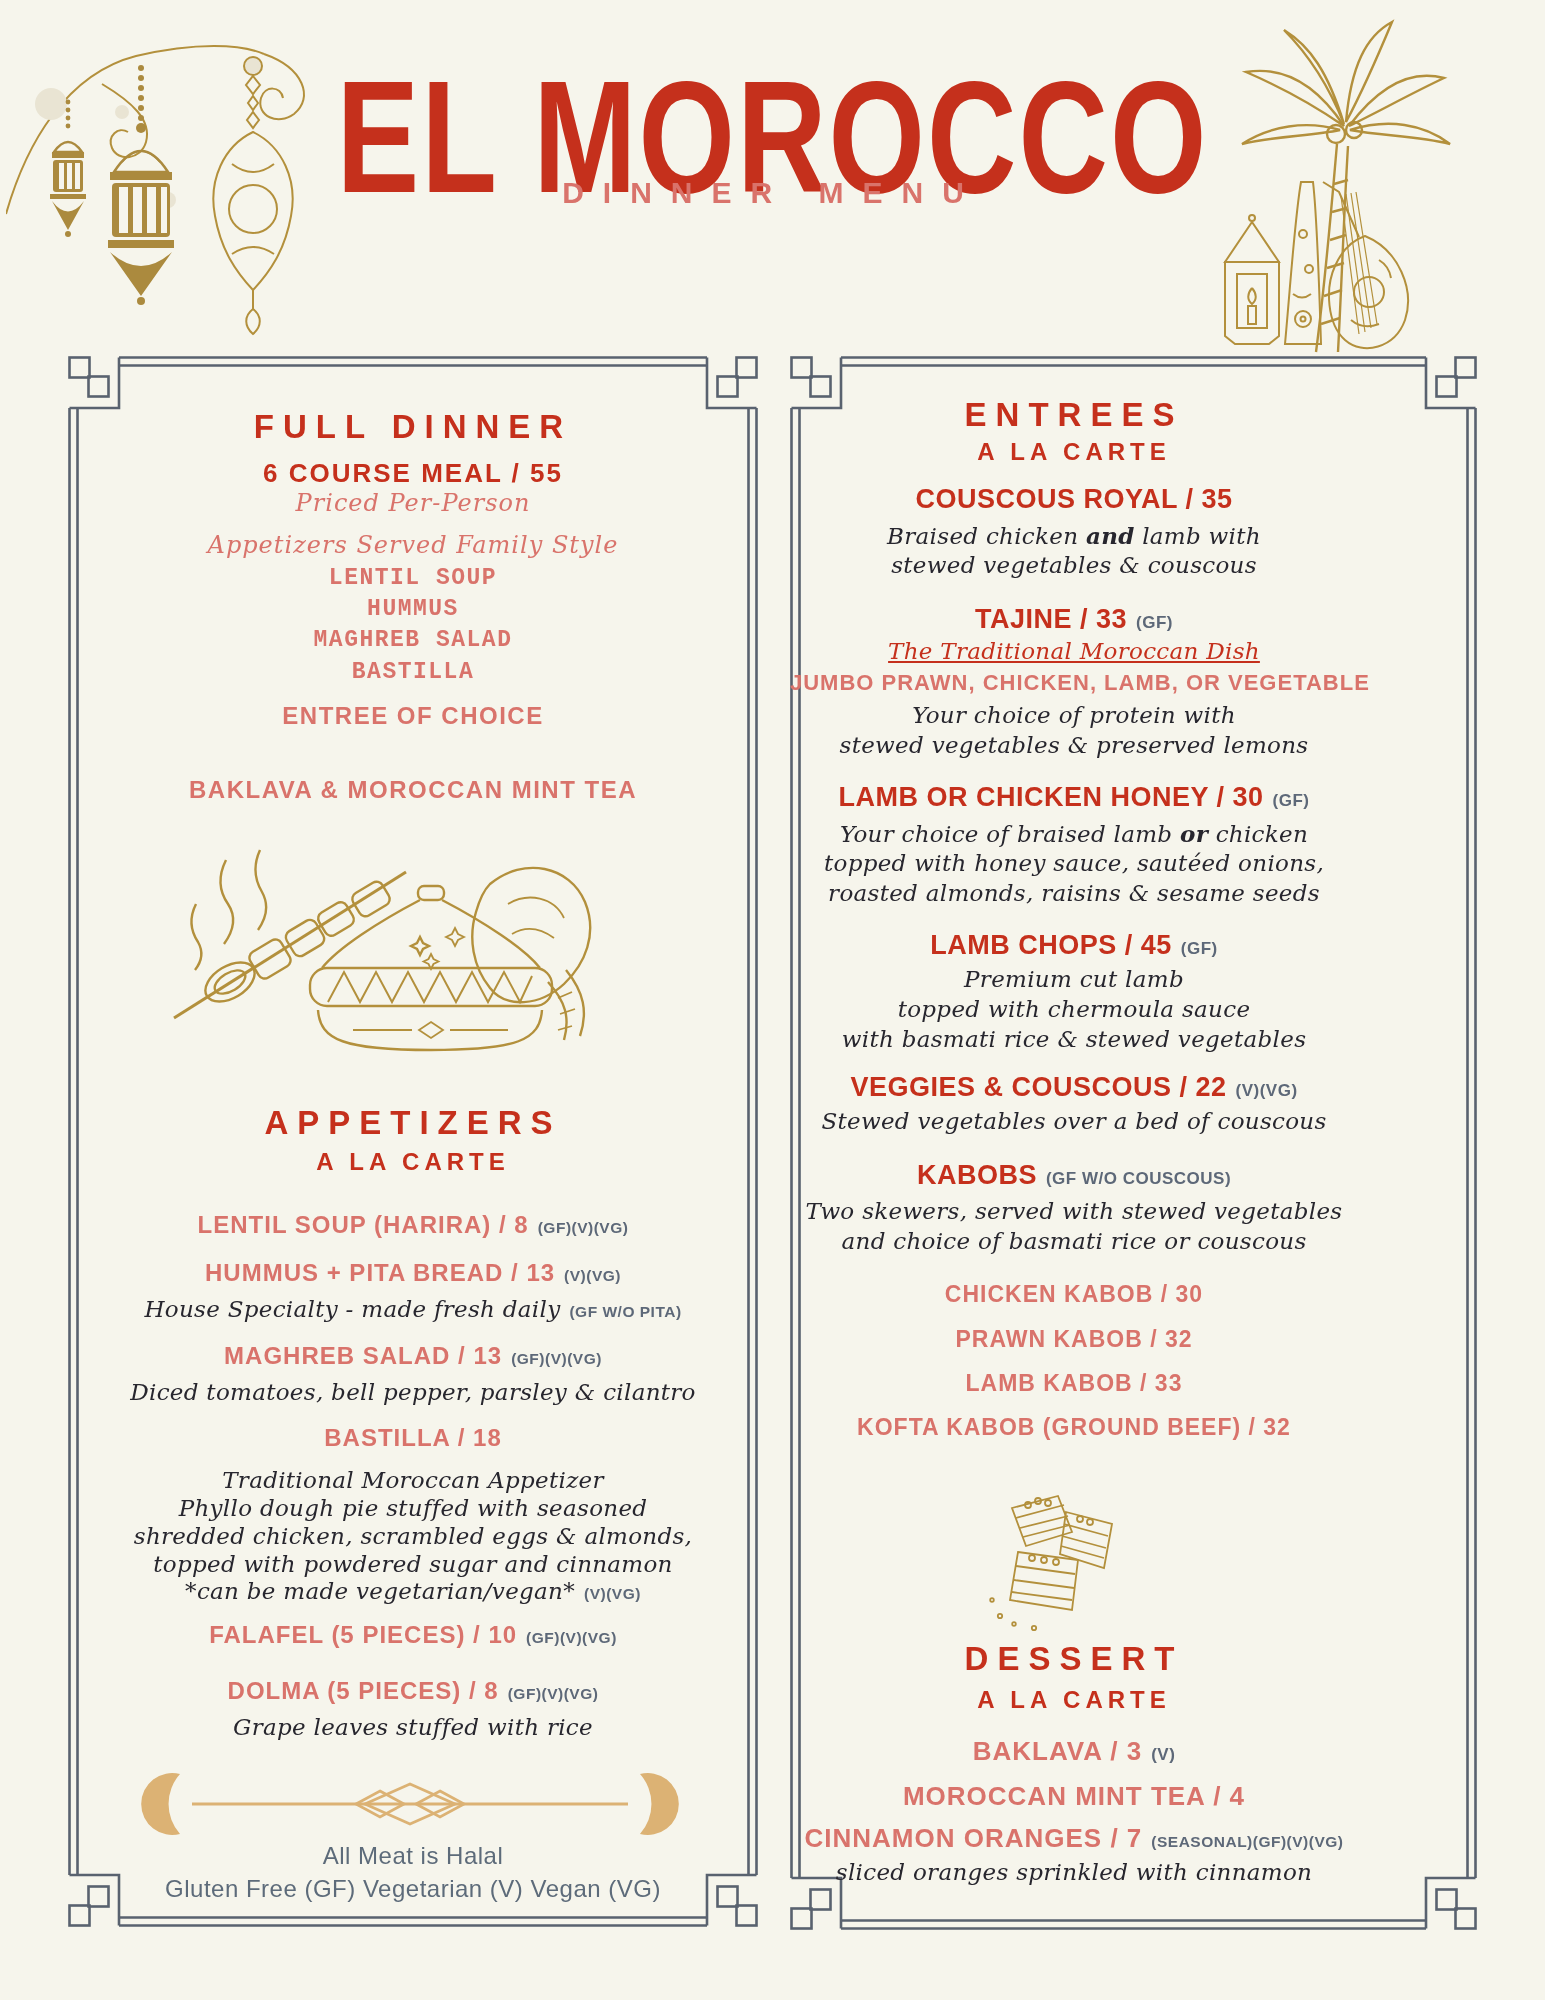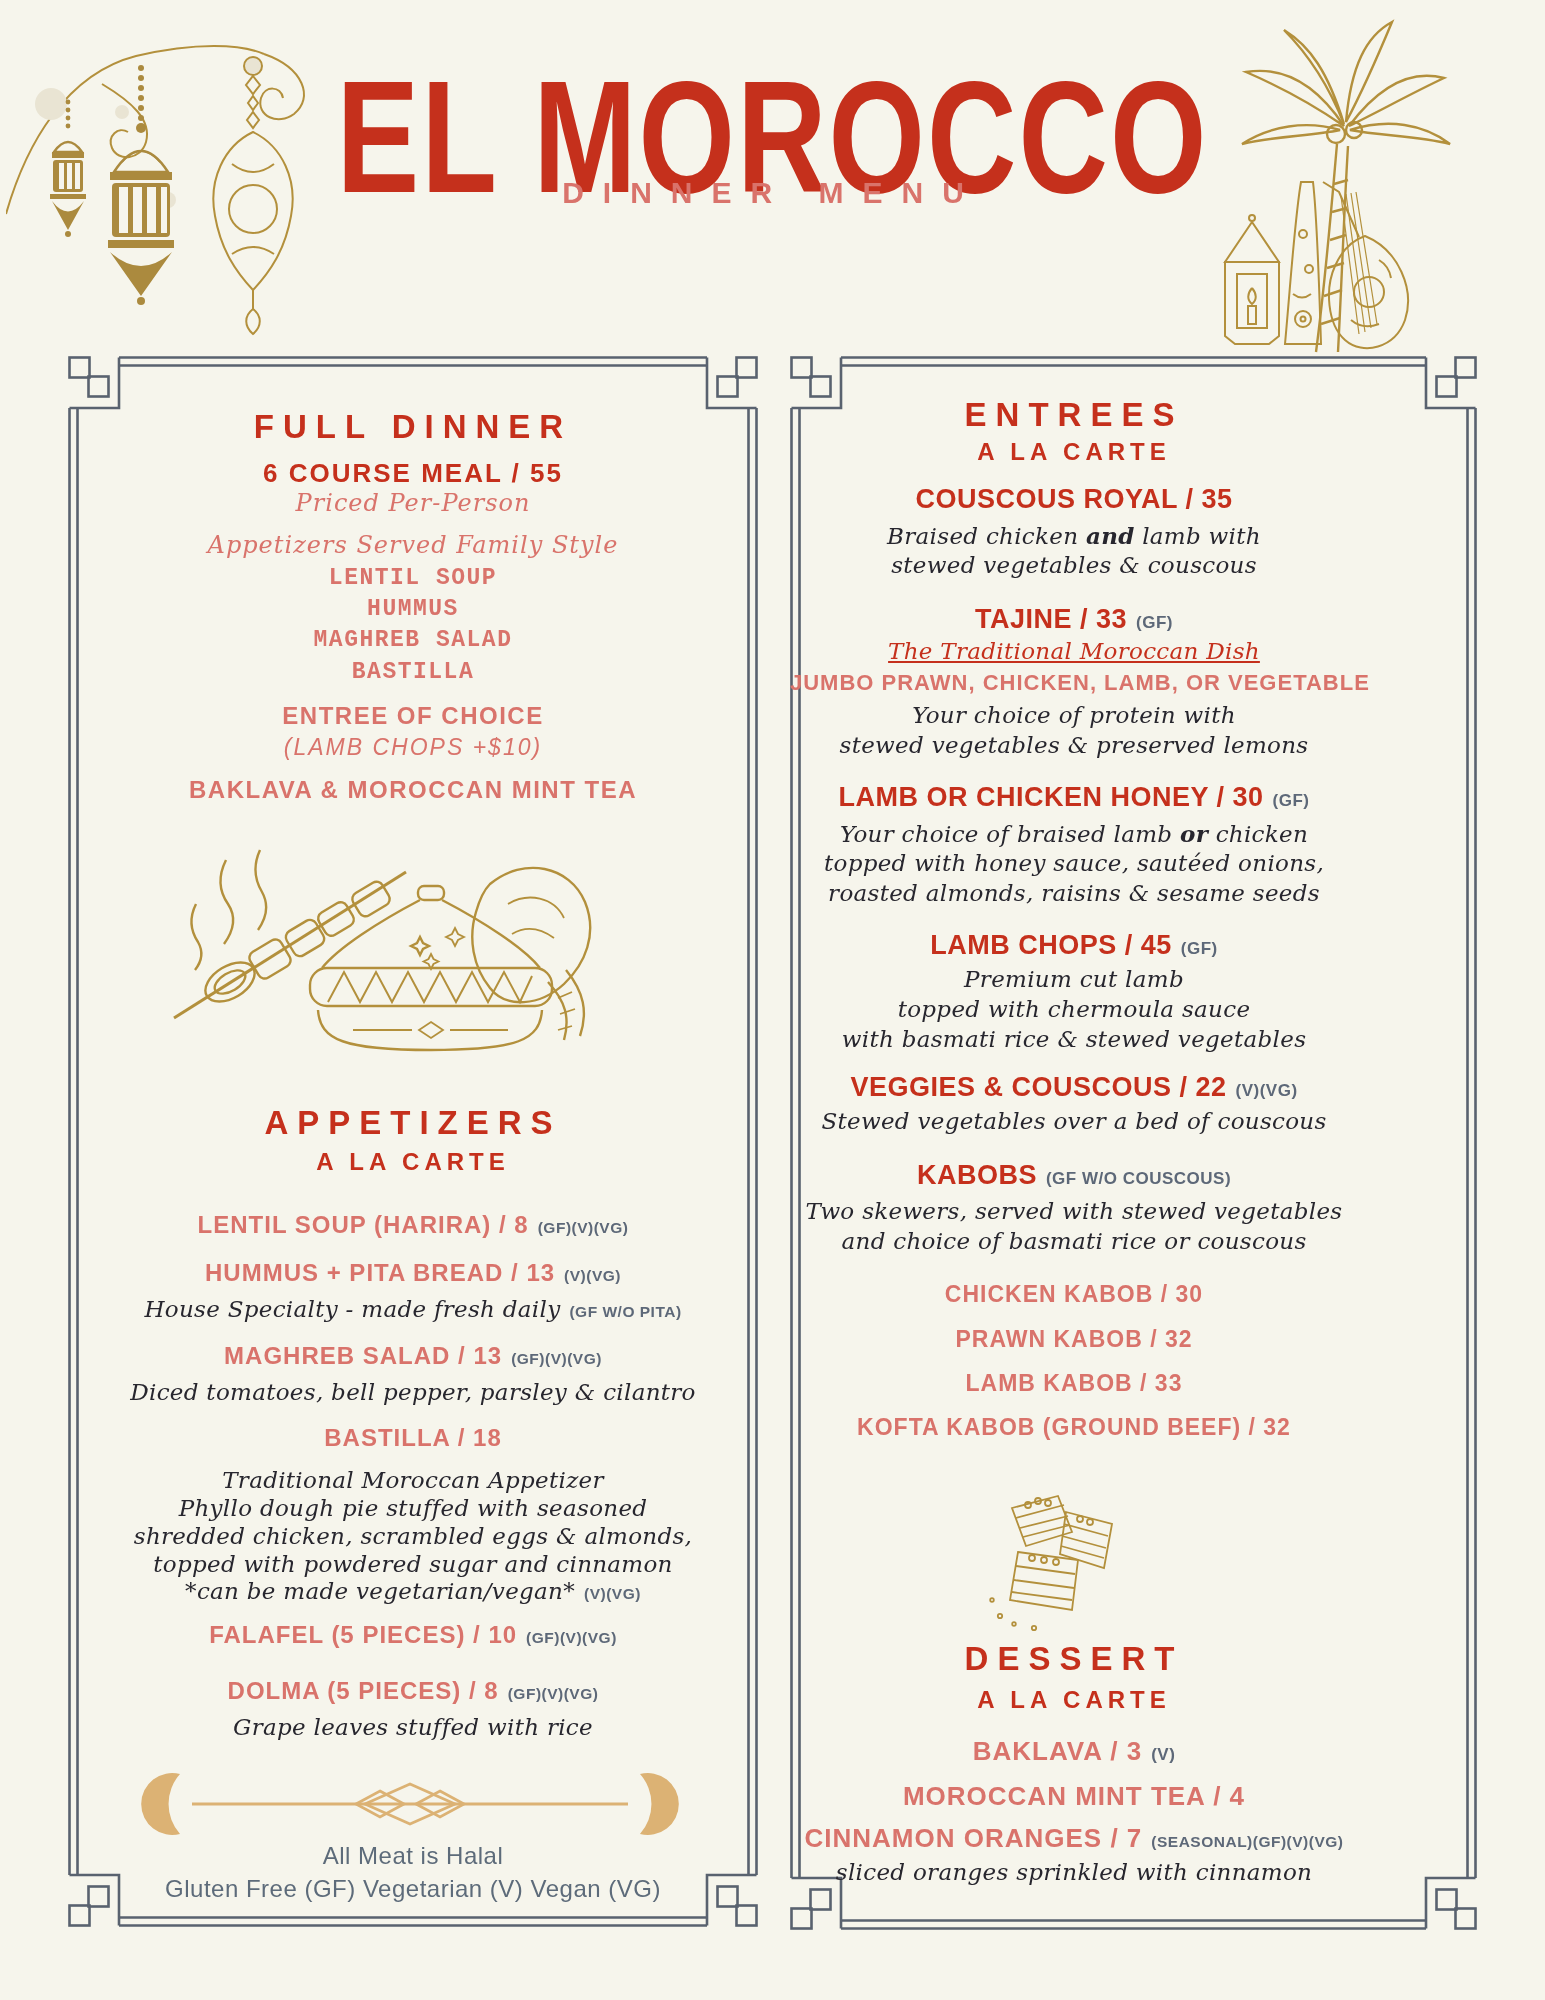--- a/index.html
+++ b/index.html
@@ -181,21 +181,20 @@
 
     <div class="line sec-head" style="top:52px">FULL DINNER</div>
     <div class="line fd-price" style="top:102px">6 COURSE MEAL / 55</div>
     <div class="line salmon-it-serif" style="top:133px">Priced Per-Person</div>
     <div class="line salmon-it-serif" style="top:175px">Appetizers Served Family Style</div>
     <div class="line fd-course" style="top:209px">LENTIL SOUP</div>
     <div class="line fd-course" style="top:240px">HUMMUS</div>
     <div class="line fd-course" style="top:271px">MAGHREB SALAD</div>
     <div class="line fd-course" style="top:303px">BASTILLA</div>
     <div class="line fd-entree" style="top:346px">ENTREE OF CHOICE</div>
-    <div class="line salmon-it-sans" style="top:378px">(LAMB CHOPS +$10)</div>
     <div class="line fd-entree" style="top:420px">BAKLAVA &amp; MOROCCAN MINT TEA</div>
 
     <svg class="abs" style="left:100px;top:486px" width="440" height="215" viewBox="0 0 440 215">
       <g fill="none" stroke="#b3903c" stroke-width="2.4">
         <path d="M58 18 q-12 24 2 44 q12 18 -4 40"></path>
         <path d="M92 8 q-10 22 2 42 q10 18 -4 38"></path>
         <path d="M28 62 q-10 20 2 38 q8 14 -3 28"></path>
 
         <path d="M6 176 L238 30" stroke-width="3"></path>
         <ellipse cx="62" cy="140" rx="27" ry="16" transform="rotate(-31 62 140)"></ellipse>

